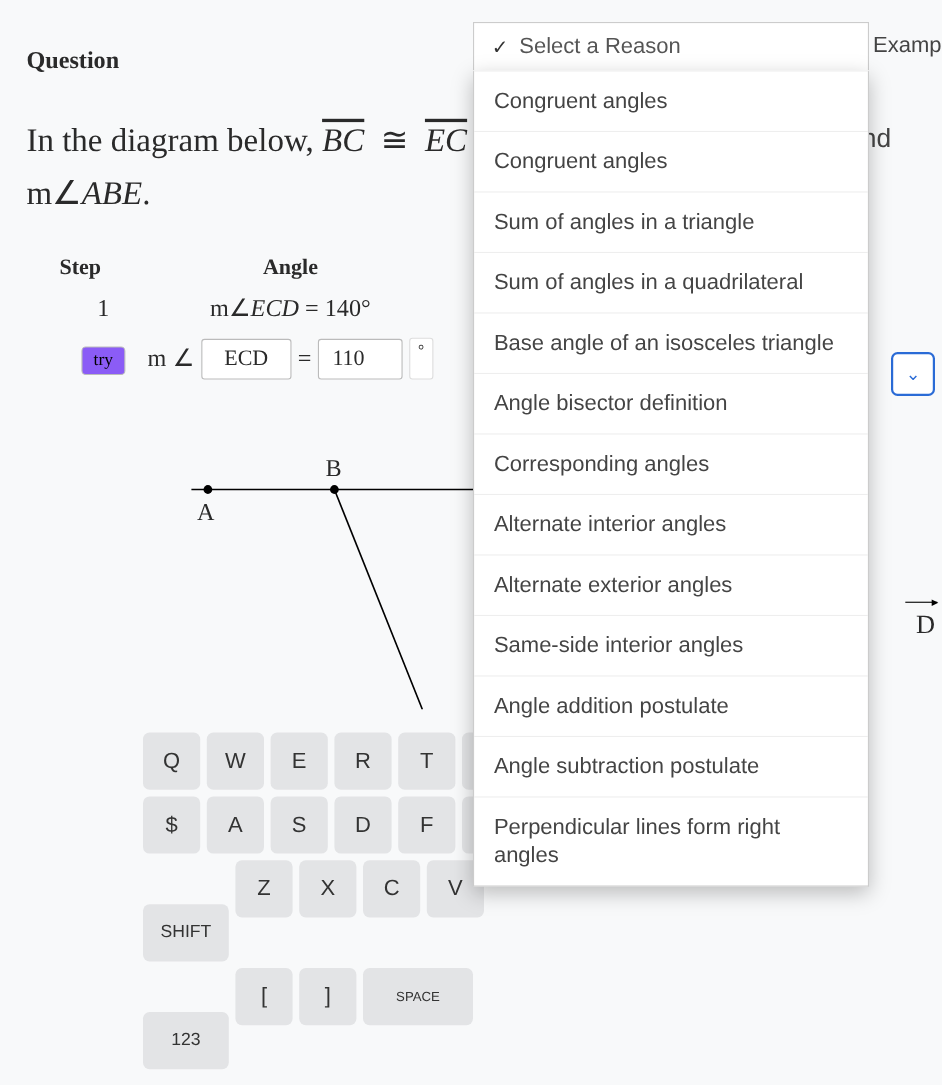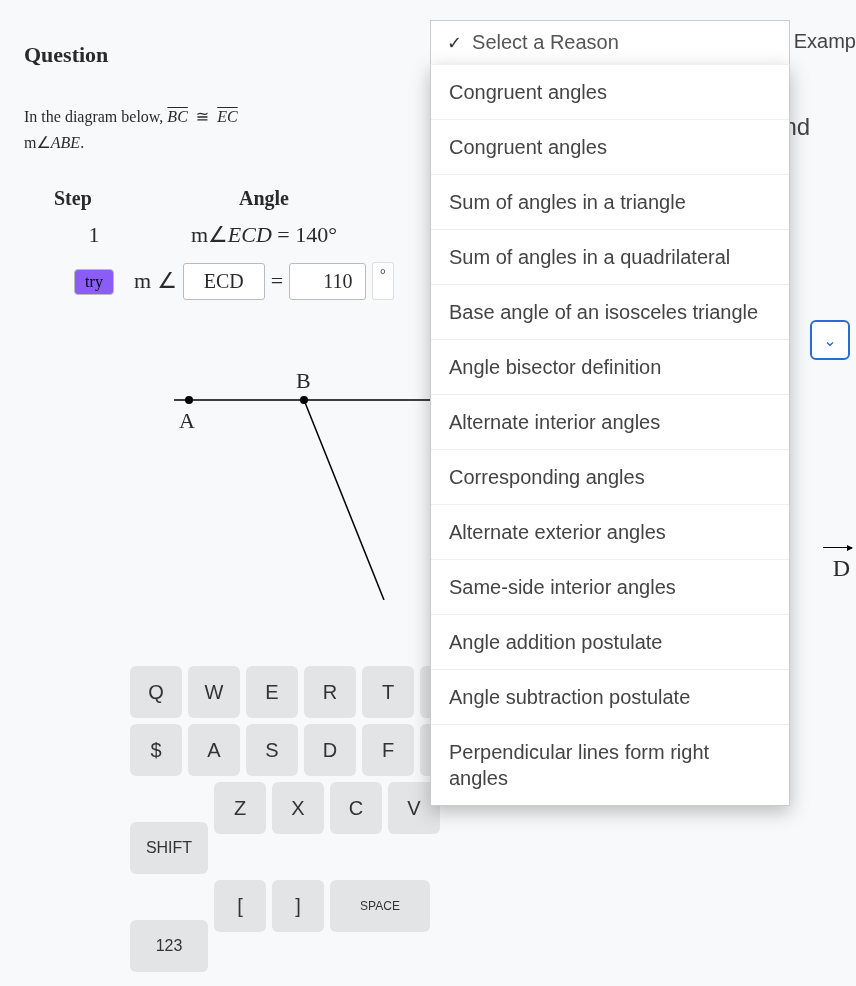--- a/index.html
+++ b/index.html
@@ -15,21 +15,21 @@
     .page {
       padding: 42px 24px;
       position: relative;
     }
     .question-label {
       font-size: 22px;
       font-weight: bold;
       margin-bottom: 36px;
     }
     .prompt {
-      font-size: 16px;
+      font-size: 30px;
       line-height: 1.6;
       margin-bottom: 32px;
     }
     .overline {
       text-decoration: overline;
       font-style: italic;
     }
     .angle-sym::before { content: "\2220"; }
 
     .steps {
@@ -66,21 +66,21 @@
     }
     .math-input {
       border: 1px solid #bbb;
       border-radius: 3px;
       padding: 6px 12px;
       font-size: 20px;
       background: #fff;
       font-family: Georgia, serif;
     }
     .angle-input { width: 86px; text-align: center; }
-    .val-input { width: 80px; text-align: right; }
+    .val-input { width: 80px; text-align: left; }
     .deg-box {
       border: 1px solid #ddd;
       border-radius: 3px;
       width: 24px; height: 38px;
       display:flex; align-items:flex-start; justify-content:center;
       font-size: 14px; padding-top:4px;
       background:#fff;
     }
 
     .diagram {
@@ -285,22 +285,22 @@
     <span class="check">✓</span>
     <span>Select a Reason</span>
   </div>
   <div class="dropdown-list">
     <div class="dd-item">Congruent angles</div>
     <div class="dd-item">Congruent angles</div>
     <div class="dd-item">Sum of angles in a triangle</div>
     <div class="dd-item">Sum of angles in a quadrilateral</div>
     <div class="dd-item">Base angle of an isosceles triangle</div>
     <div class="dd-item">Angle bisector definition</div>
+    <div class="dd-item">Corresponding angles</div>
     <div class="dd-item">Alternate interior angles</div>
-    <div class="dd-item">Corresponding angles</div>
     <div class="dd-item">Alternate exterior angles</div>
     <div class="dd-item">Same-side interior angles</div>
     <div class="dd-item">Angle addition postulate</div>
     <div class="dd-item">Angle subtraction postulate</div>
     <div class="dd-item">Perpendicular lines form right angles</div>
   </div>
 </div>
 
 <div class="right-edge">
   <div>v Examp</div>

